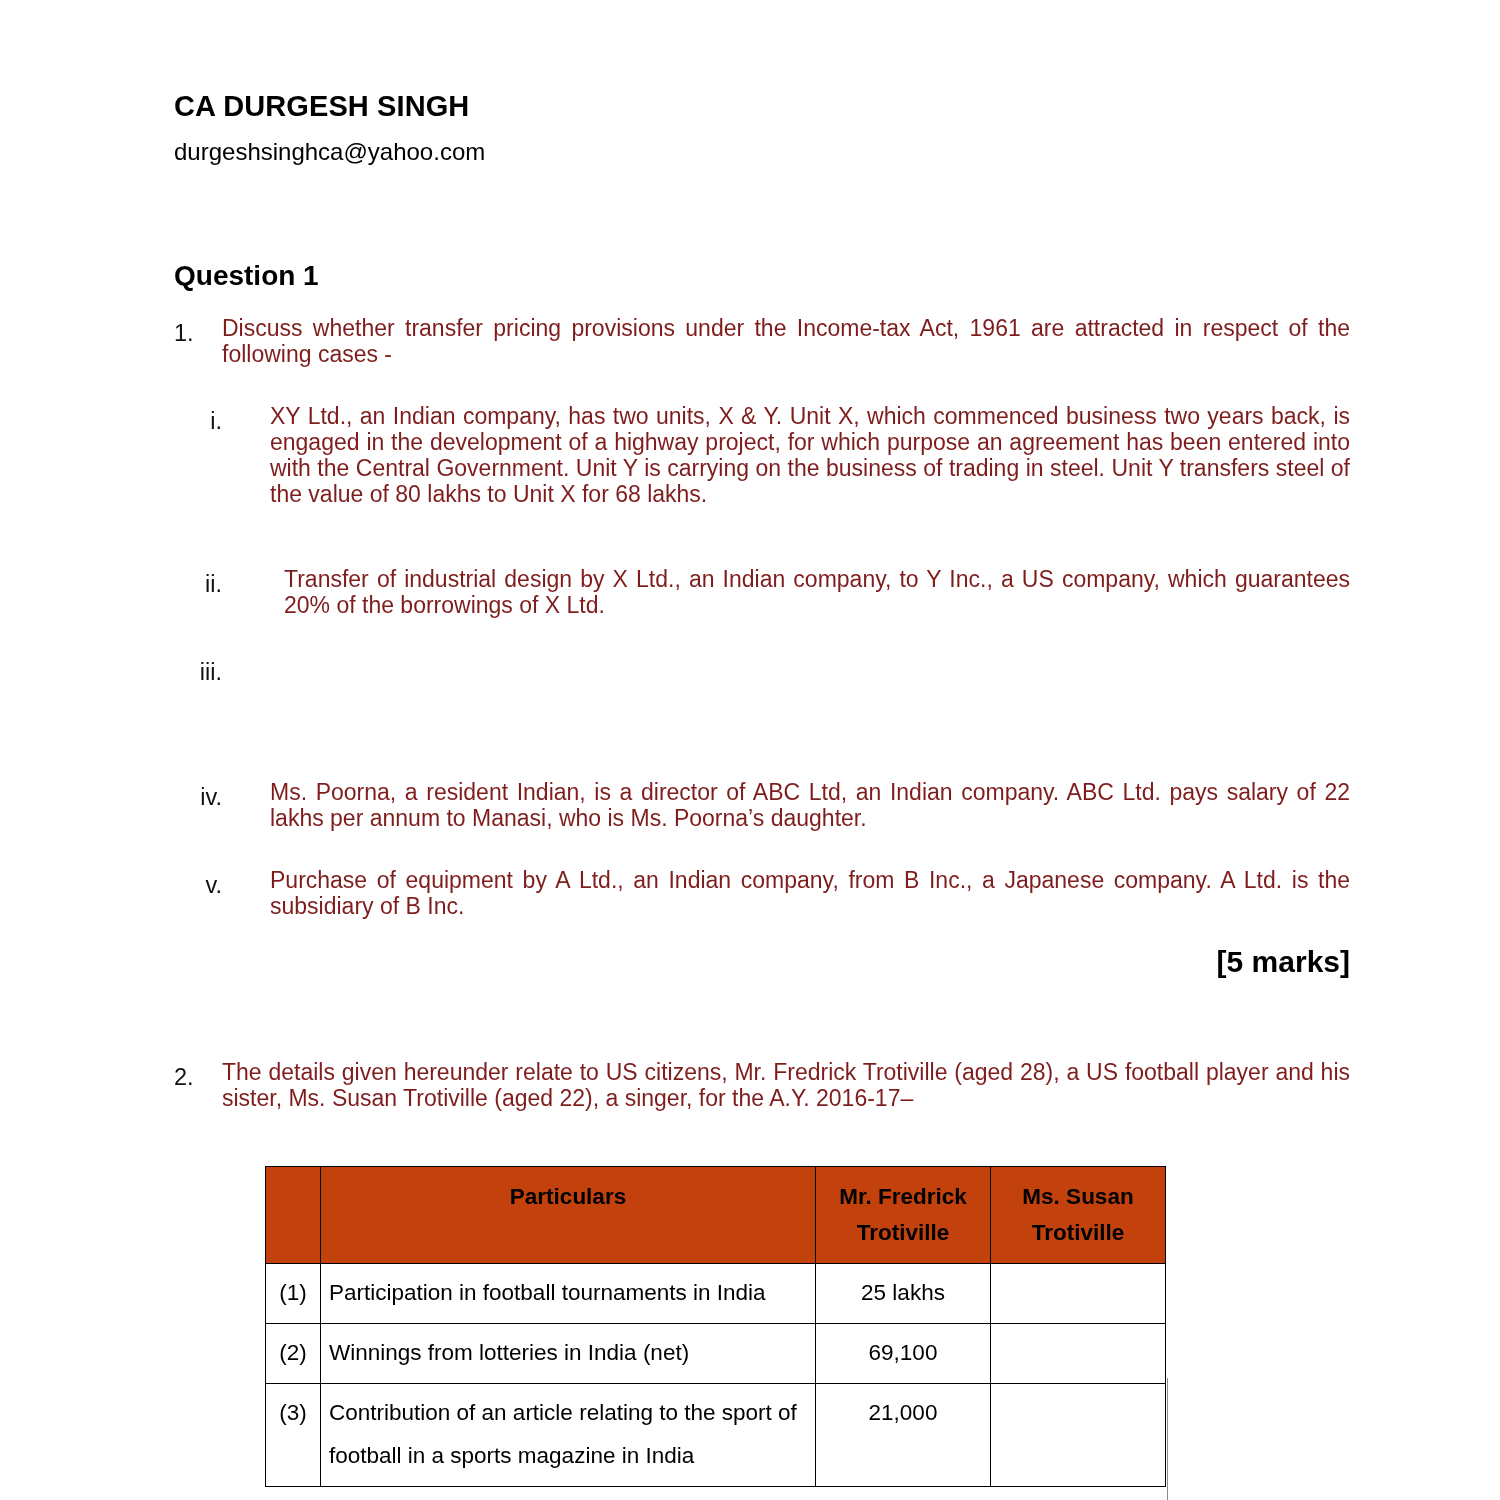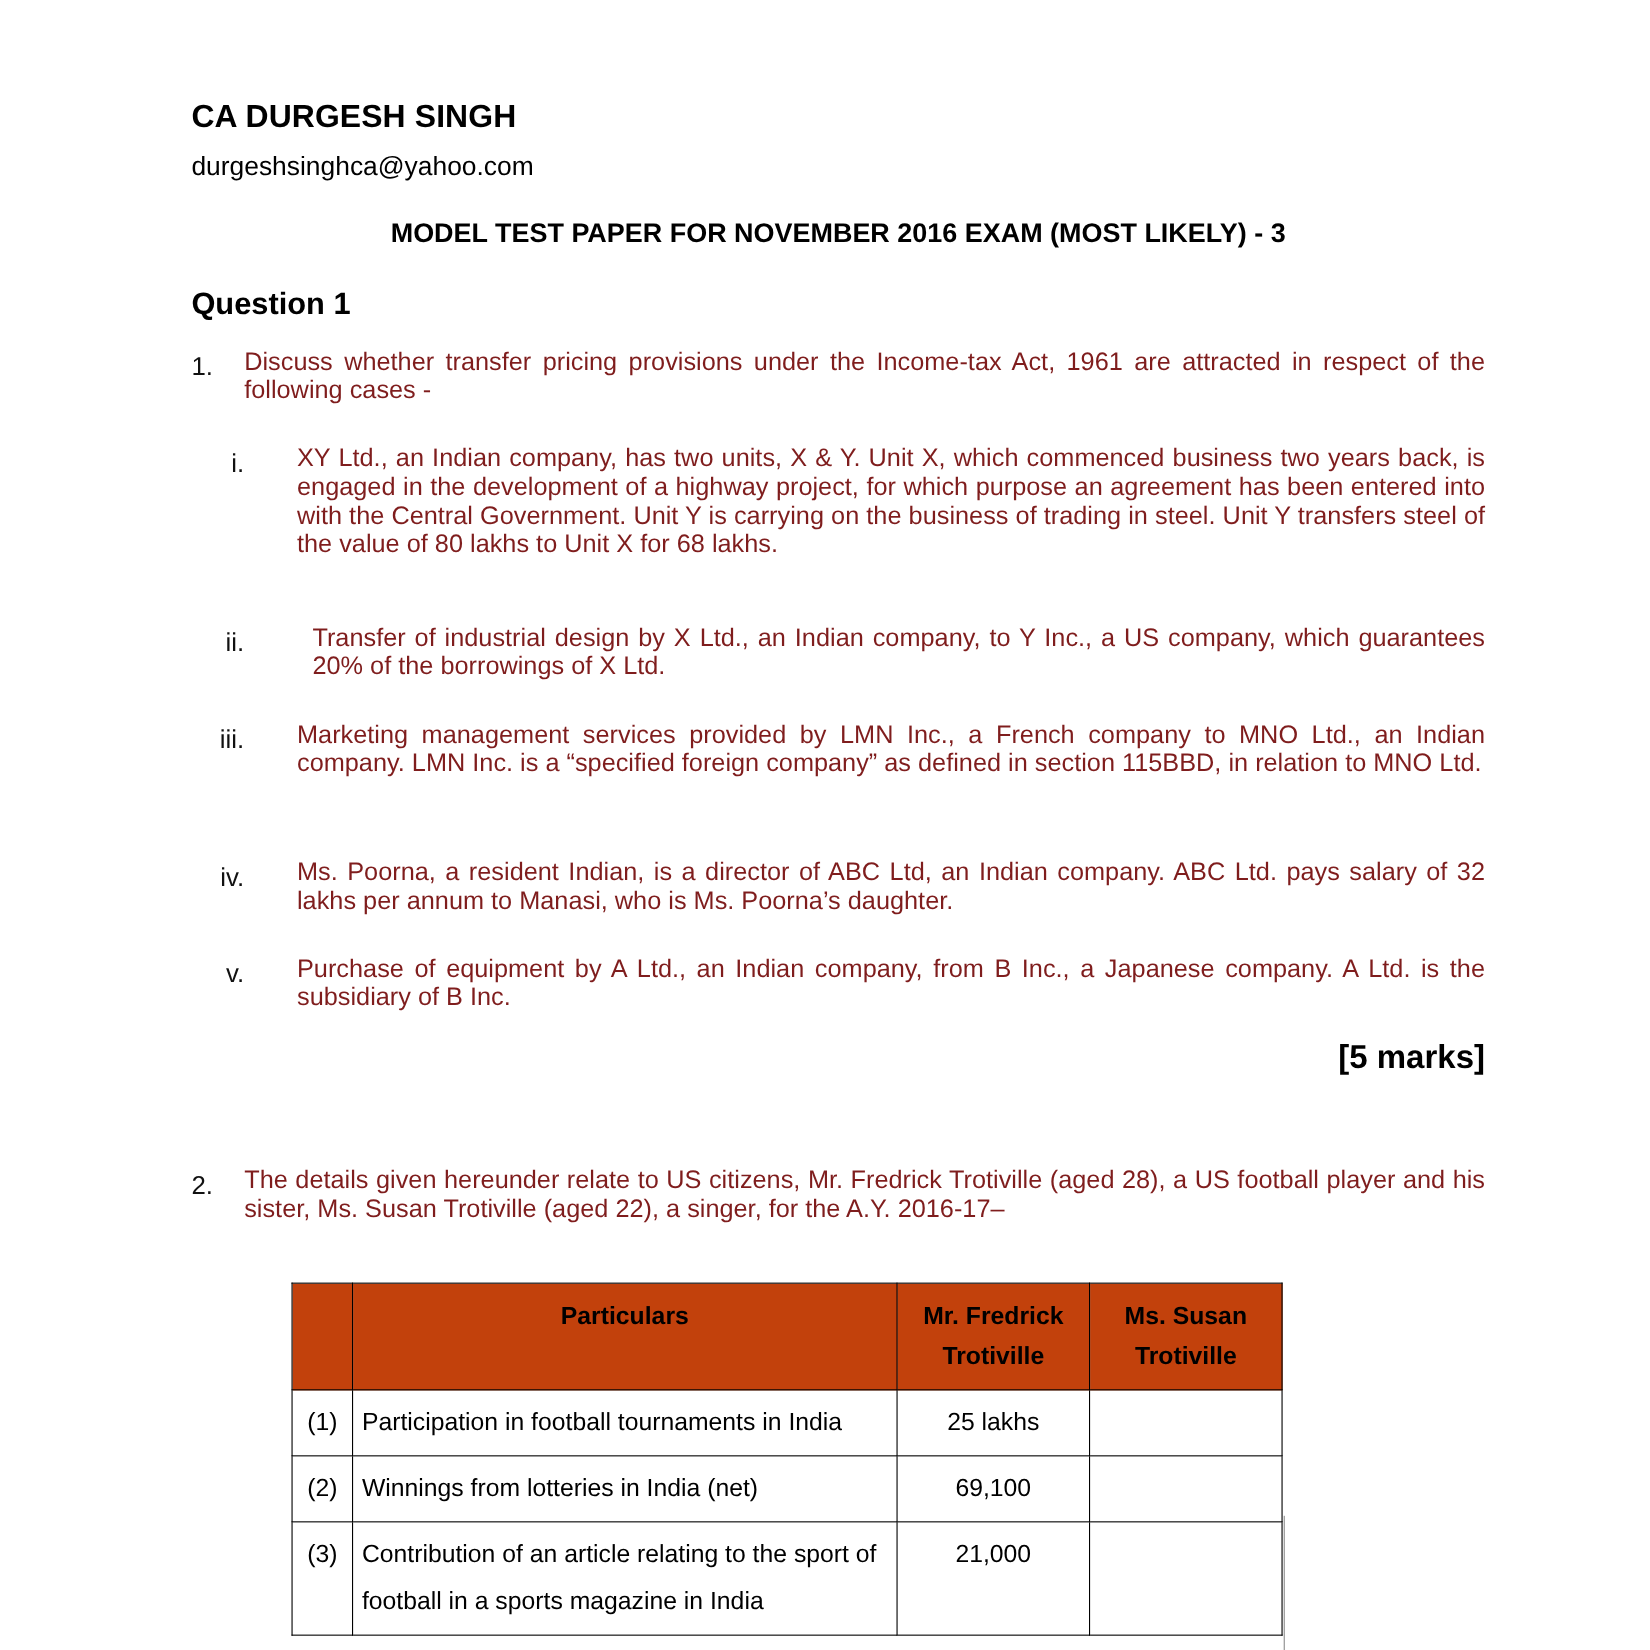--- a/index.html
+++ b/index.html
@@ -175,38 +175,36 @@
     background: #8c8c8c;
   }
 </style>
 </head>
 <body>
 
 <div class="page">
 
   <div class="hdr-name">CA DURGESH SINGH</div>
   <div class="hdr-email">durgeshsinghca@yahoo.com</div>
-  <div class="doc-title">MODEL TEST PAPER FOR NOVEMBER 2016 EXAM (MOST LIKELY) - 3</div>
 
   <div class="q-heading">Question 1</div>
 
   <div class="marker" id="item1-marker">1.</div>
   <div class="block" id="item1-text">Discuss whether transfer pricing provisions under the Income-tax Act, 1961 are attracted   in respect of the following cases  -</div>
 
   <div class="marker" id="romani-marker">i.</div>
   <div class="block" id="romani-text">XY Ltd., an Indian company, has two units, X &amp; Y. Unit  X,  which  commenced business two years back, is engaged in the development of a highway project, for which purpose an agreement has been entered into with the Central Government.  Unit Y is carrying on the business of trading in steel. Unit  Y transfers steel of the value of  80 lakhs to Unit X for 68 lakhs.</div>
 
   <div class="marker" id="romanii-marker">ii.</div>
   <div class="block" id="romanii-text">Transfer  of  industrial  design  by  X  Ltd.,  an  Indian  company,  to  Y  Inc.,  a  US  company,  which guarantees 20% of the borrowings of X Ltd.</div>
 
   <div class="marker" id="romaniii-marker">iii.</div>
-  <div class="block" id="romaniii-text">Marketing management services provided by LMN Inc., a French company to MNO Ltd., an Indian company. LMN Inc. is a “specified foreign company” as defined in section 115BBD, in relation to MNO Ltd.</div>
 
   <div class="marker" id="romaniv-marker">iv.</div>
-  <div class="block" id="romaniv-text">Ms. Poorna, a resident Indian, is a director of ABC Ltd,  an  Indian company.  ABC Ltd. pays salary of 32 lakhs per annum to Manasi, who is Ms. Poorna’s daughter.</div>
+  <div class="block" id="romaniv-text">Ms. Poorna, a resident Indian, is a director of ABC Ltd,  an  Indian company.  ABC Ltd. pays salary of 22 lakhs per annum to Manasi, who is Ms. Poorna’s daughter.</div>
 
   <div class="marker" id="romanv-marker">v.</div>
   <div class="block" id="romanv-text">Purchase of equipment by A Ltd., an Indian company, from B Inc., a Japanese company. A Ltd. is the subsidiary of B Inc.</div>
 
   <div class="marks">[5 marks]</div>
 
   <div class="marker" id="item2-marker">2.</div>
   <div class="block" id="item2-text">The details given hereunder relate to US citizens, Mr. Fredrick Trotiville (aged 28), a US football player and  his  sister,  Ms.  Susan Trotiville  (aged  22),  a  singer,  for  the A.Y. 2016-17–</div>
 
   <div class="tbl-wrap">

